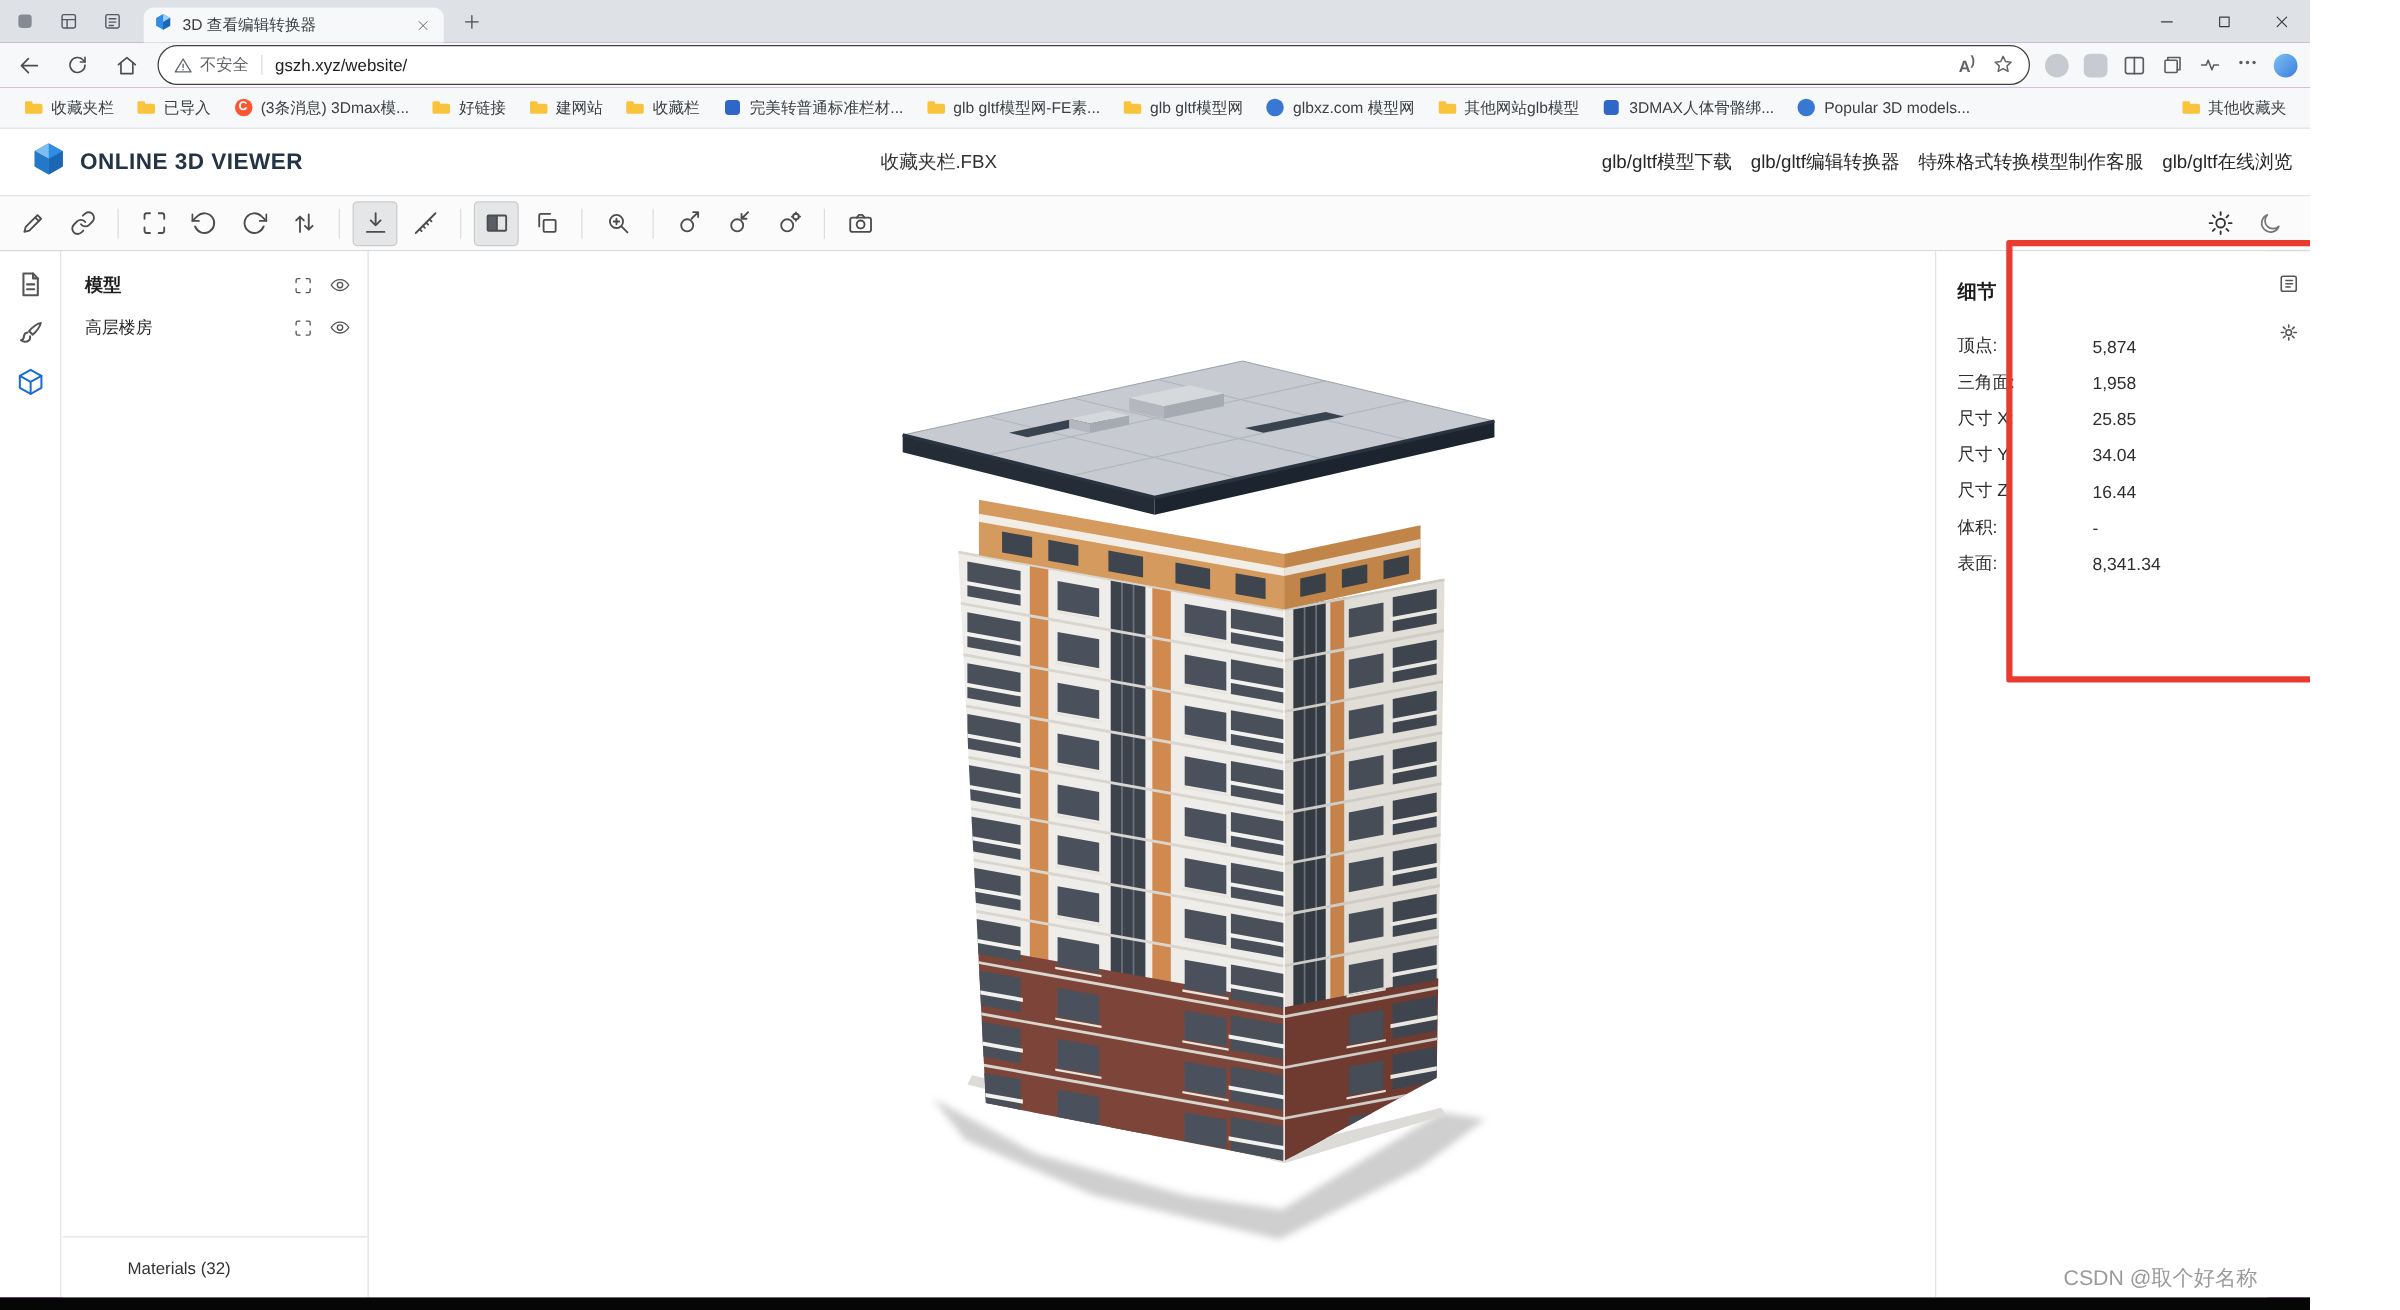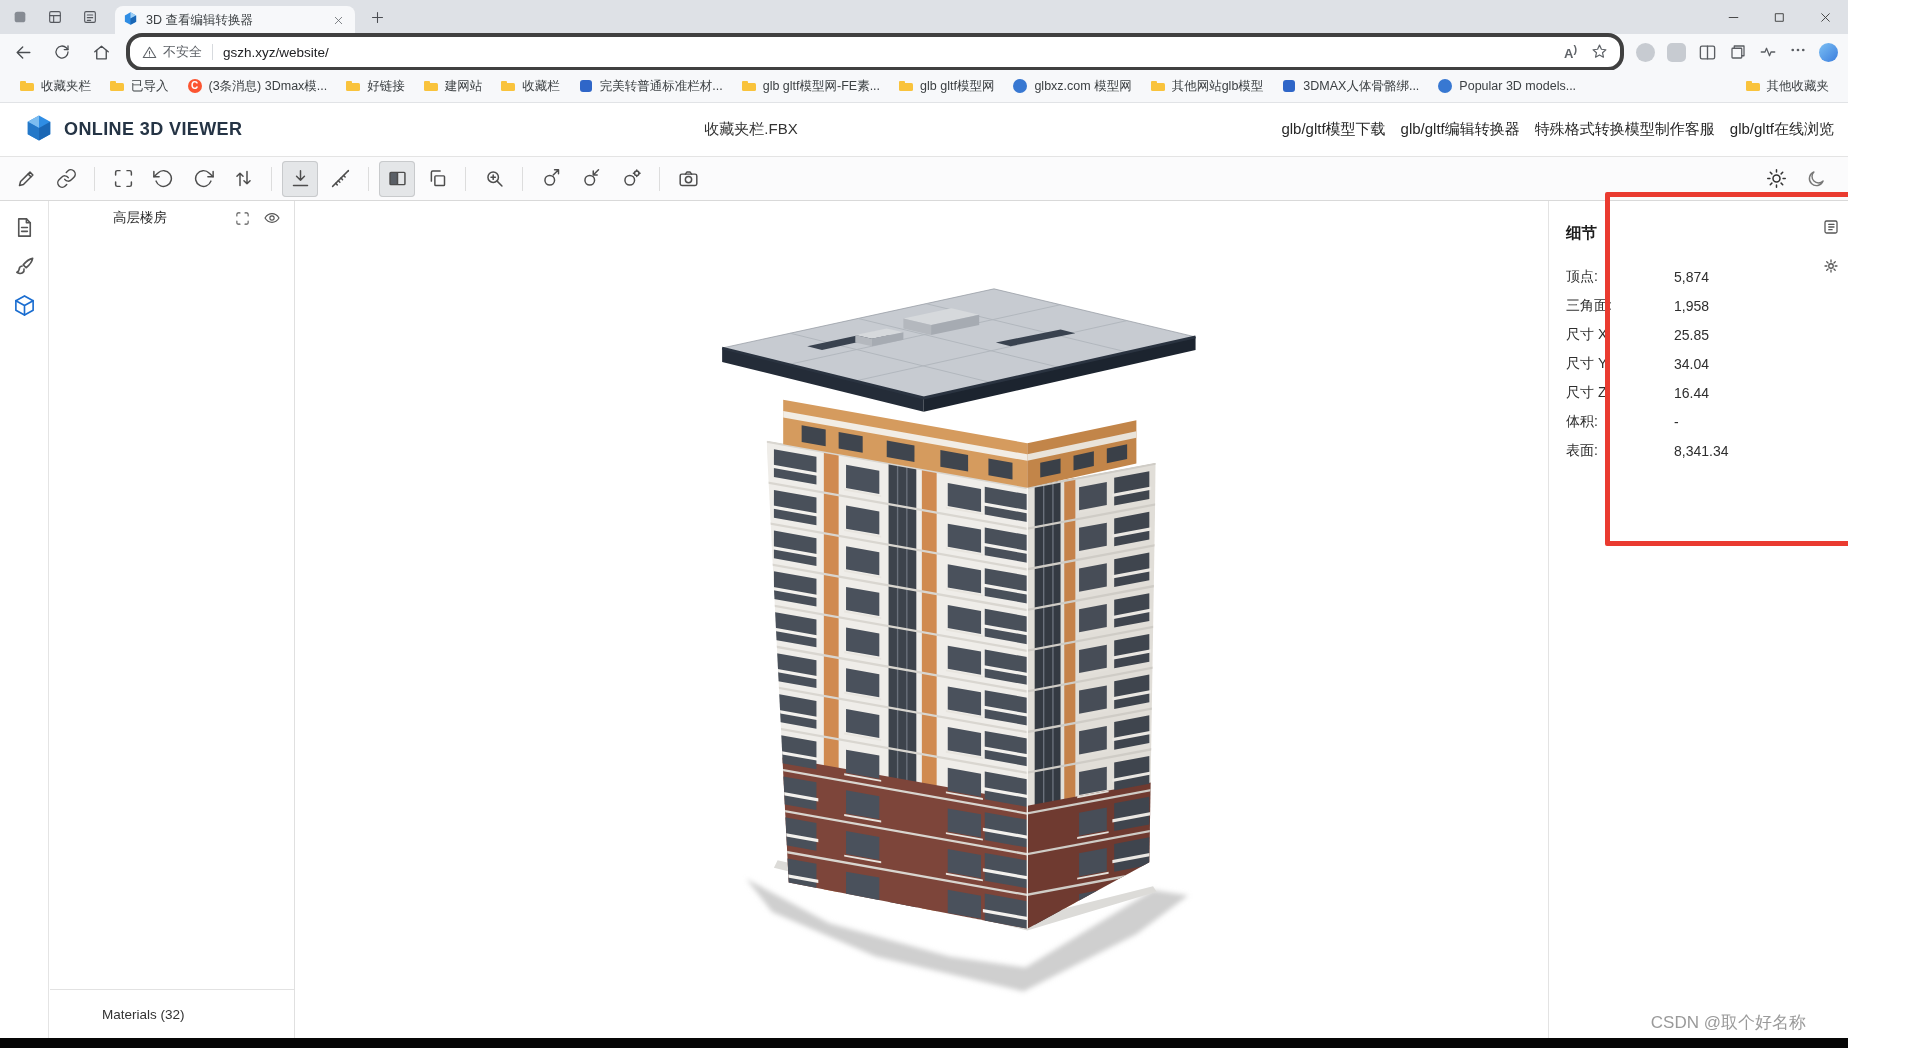--- a/index.html
+++ b/index.html
@@ -15,21 +15,21 @@
        display:flex;align-items:center;padding:0 8px;box-sizing:border-box;}
   .tab-title{flex:1;font-size:12.5px;color:#3c4043;white-space:nowrap;overflow:hidden;margin:0 8px;}
   .tab-close{width:18px;height:18px;color:#5f6368;display:flex;align-items:center;justify-content:center;}
   .newtab{width:28px;height:28px;margin-left:8px;color:#4a4d52;display:flex;align-items:center;justify-content:center;}
   .win-controls{margin-left:auto;display:flex;height:34px;}
   .win-btn{width:46px;height:34px;display:flex;align-items:center;justify-content:center;color:#3b3b3b;}
 
   
   .navbar{position:absolute;left:0;top:34px;width:100%;height:36px;background:#f7f8fa;display:flex;align-items:center;}
   .nav-btn{width:32px;height:32px;margin-left:7px;display:flex;align-items:center;justify-content:center;color:#4a4d51;}
-  .addressbar{flex:1;height:30px;margin:0 12px 0 9px;background:#fff;border:4px solid #404040;border-radius:16px;
+  .addressbar{flex:1;height:30px;margin:0 12px 0 9px;background:#fff;border:1px solid #404040;border-radius:16px;
               display:flex;align-items:center;padding:0 12px;}
   .sec-label{font-size:13px;color:#5f6368;margin:0 10px 0 6px;}
   .ab-div{width:1px;height:16px;background:#d7dade;}
   .url-text{font-size:13.5px;color:#202124;margin-left:10px;flex:1;}
   .ab-right{display:flex;align-items:center;gap:14px;color:#5f6368;}
   .read-aloud{font-size:13px;font-weight:700;color:#5f6368;}
   .ext-area{display:flex;align-items:center;gap:12px;margin-right:10px;color:#5a5d62;}
   .ext-dot{width:19px;height:19px;border-radius:5px;background:#c7cbd1;}
   .ext-dot.round{border-radius:50%;}
   .ext-dot.copilot{background:linear-gradient(135deg,#7cc0f4,#3b7ddd);border-radius:50%;}
@@ -67,21 +67,21 @@
   .site-content{position:absolute;left:0;top:98px;width:100%;height:837px;}
   .icon-strip{position:absolute;left:0;top:0;width:49px;height:100%;border-right:1px solid #e4e4e4;box-sizing:border-box;
               display:flex;flex-direction:column;align-items:center;padding-top:13px;gap:12px;}
   .strip-btn{width:27px;height:27px;display:flex;align-items:center;justify-content:center;color:#555;}
   .strip-btn.active{color:#1a6dd0;}
 
   .left-panel{position:absolute;left:50px;top:0;width:245px;height:100%;border-right:1px solid #e0e0e0;box-sizing:border-box;background:#fff;}
   .lp-row{display:flex;align-items:center;height:34px;padding:0 14px 0 18px;}
   .lp-row.first{margin-top:10px;}
   .lp-title{flex:1;font-size:14.5px;font-weight:700;color:#1f1f1f;}
-  .lp-item-label{flex:1;font-size:13.5px;color:#2a2a2a;margin-left:45px;}
+  .lp-item-label{flex:1;font-size:13.5px;color:#2a2a2a;}
   .lp-ic{width:17px;height:17px;margin-left:12px;color:#555;display:flex;align-items:center;justify-content:center;}
   .lp-footer{position:absolute;left:0;bottom:0;width:100%;border-top:1px solid #e2e2e2;}
   .materials-row{height:48px;display:flex;align-items:center;padding:0 14px 0 18px;font-size:13.5px;color:#333;}
   .materials-row .lbl{flex:1;}
   .chev{width:16px;height:16px;color:#8a8a8a;}
 
   .viewport{position:absolute;left:296px;top:0;right:300px;height:100%;background:#fff;overflow:hidden;}
   #building-svg{position:absolute;left:396px;top:86px;}
 
   .right-panel{position:absolute;right:34px;top:0;width:266px;height:100%;background:#fff;border-left:1px solid #e3e3e3;
@@ -453,20 +453,34 @@
         </button>
         <button class="strip-btn active">
           <svg class="i" width="23" height="23" viewBox="0 0 24 24">
               <path d="M12 2l9 5v10l-9 5-9-5V7z"></path>
               <path d="M12 22V12M3 7l9 5 9-5"></path>
             </svg>
         </button>
       </div>
 
       <div class="left-panel">
+        <div class="lp-row first">
+          <span class="lp-title">模型</span>
+          <button class="lp-ic">
+            <svg class="i" width="15" height="15" viewBox="0 0 24 24">
+                <path d="M8 3H5a2 2 0 0 0-2 2v3m18 0V5a2 2 0 0 0-2-2h-3m0 18h3a2 2 0 0 0 2-2v-3M3 16v3a2 2 0 0 0 2 2h3"></path>
+              </svg>
+          </button>
+          <button class="lp-ic">
+            <svg class="i" width="16" height="16" viewBox="0 0 24 24">
+                <path d="M1.5 12S5.5 5.5 12 5.5 22.5 12 22.5 12 18.5 18.5 12 18.5 1.5 12 1.5 12z"></path>
+                <circle cx="12" cy="12" r="3.2"></circle>
+              </svg>
+          </button>
+        </div>
         <div class="lp-row">
           <span class="lp-item-label">高层楼房</span>
           <button class="lp-ic">
             <svg class="i" width="15" height="15" viewBox="0 0 24 24">
                 <path d="M8 3H5a2 2 0 0 0-2 2v3m18 0V5a2 2 0 0 0-2-2h-3m0 18h3a2 2 0 0 0 2-2v-3M3 16v3a2 2 0 0 0 2 2h3"></path>
               </svg>
           </button>
           <button class="lp-ic">
             <svg class="i" width="16" height="16" viewBox="0 0 24 24">
                 <path d="M1.5 12S5.5 5.5 12 5.5 22.5 12 22.5 12 18.5 18.5 12 18.5 1.5 12 1.5 12z"></path>

